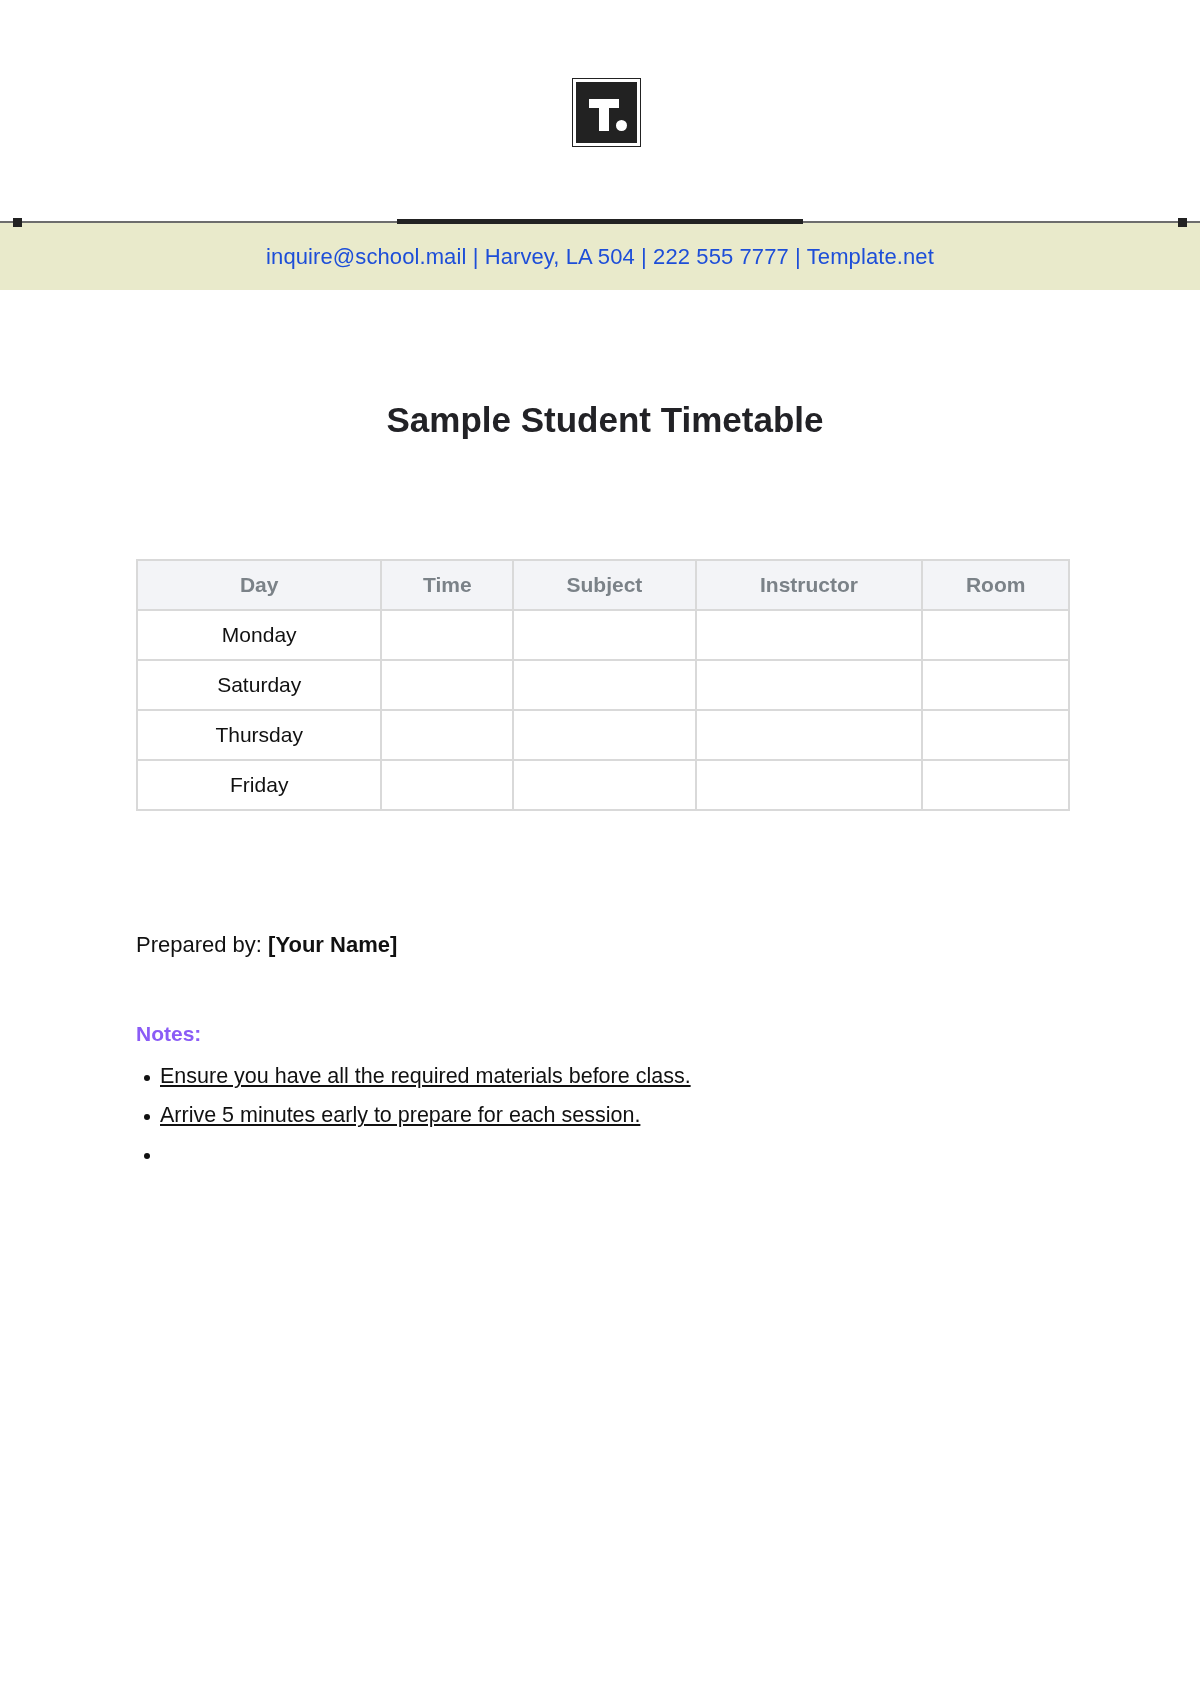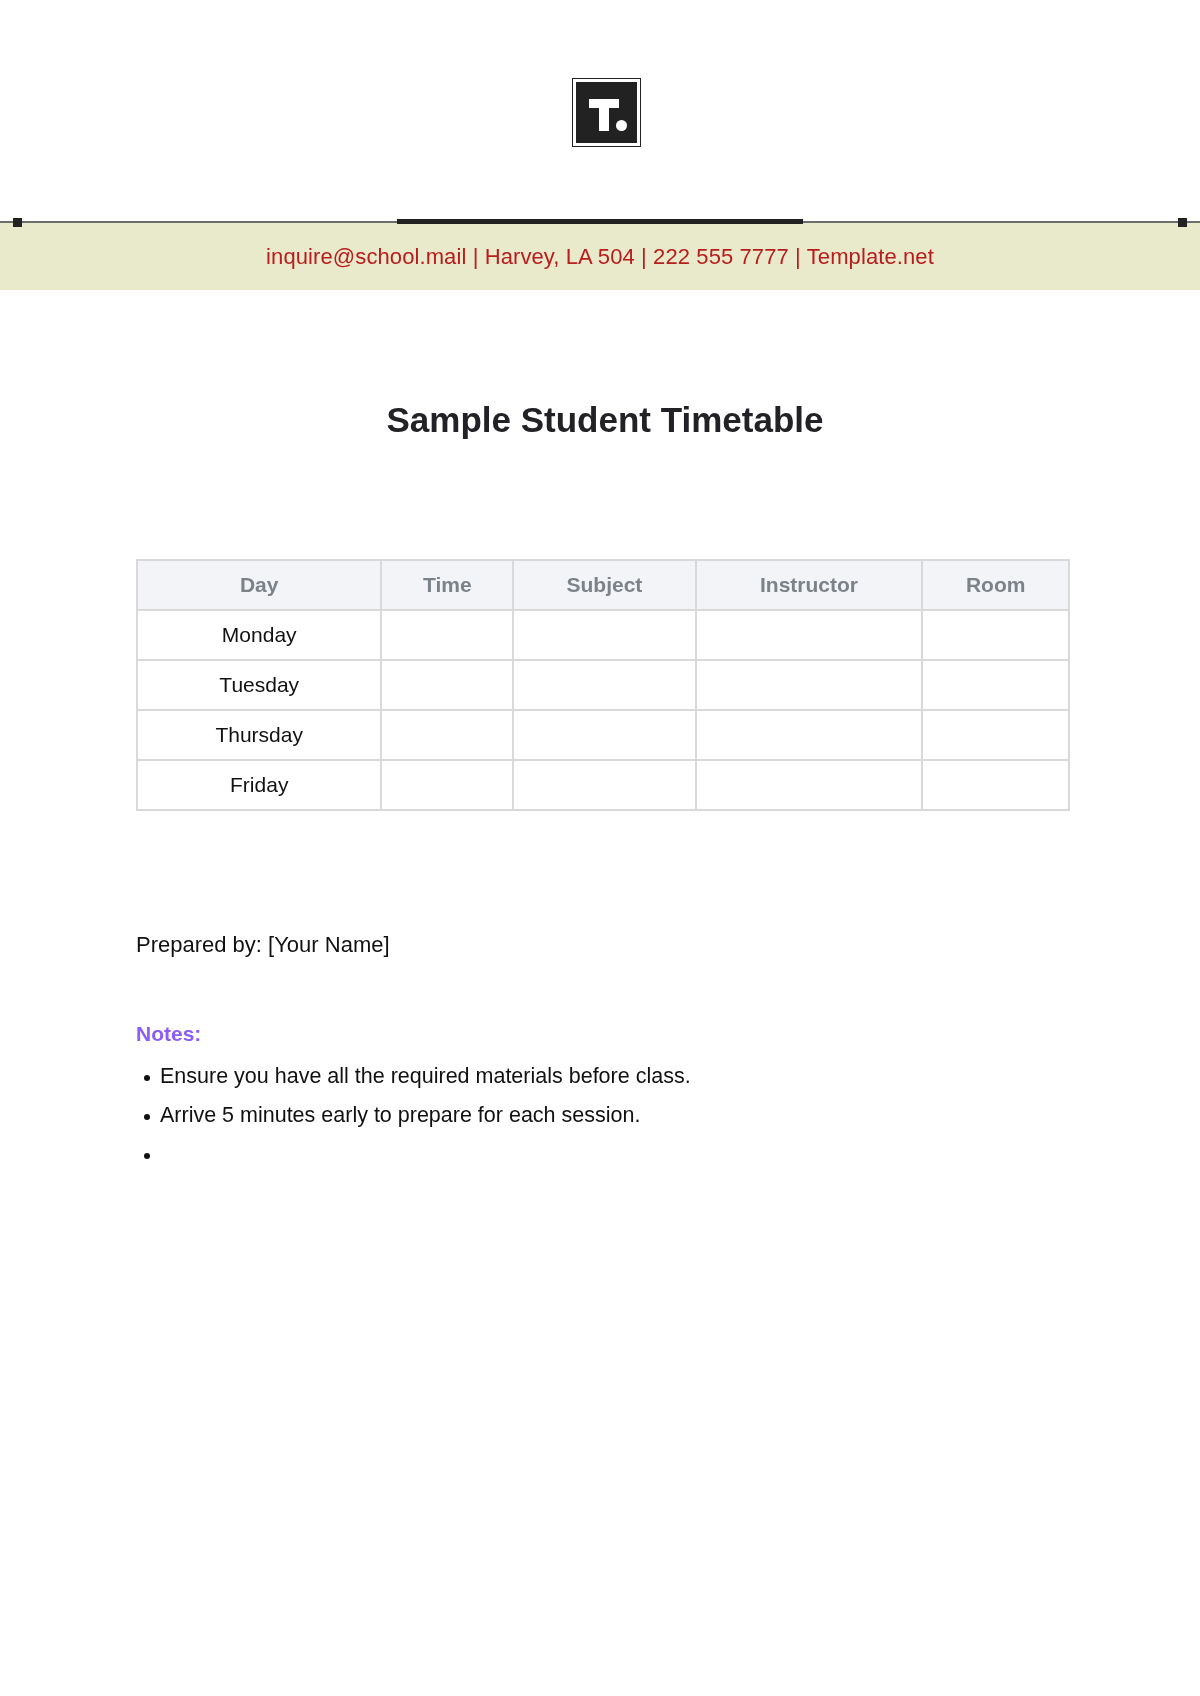--- a/index.html
+++ b/index.html
@@ -21,50 +21,50 @@
     .rule { position: absolute; left: 0; top: 221px; width: 1200px; height: 2px; background: #6d6d6d; }
     .rule-accent { position: absolute; left: 397px; top: 219px; width: 406px; height: 5px; background: #222; }
     .marker { position: absolute; top: 218px; width: 9px; height: 9px; background: #222; }
     .marker.left { left: 13px; }
     .marker.right { left: 1178px; }
 
     .contact-band {
       position: absolute; left: 0; top: 223px; width: 1200px; height: 67px;
       background: #e9eacb; display: flex; align-items: center; justify-content: center;
     }
-    .contact-text { font-size: 22px; color: #b91c1c; letter-spacing: 0.1px; }
+    .contact-text { font-size: 22px; color: #1d4ed8; letter-spacing: 0.1px; }
 
     .title {
       position: absolute; left: 0; top: 400px; width: 1210px; text-align: center;
       font-size: 35px; font-weight: bold; color: #222226; margin: 0;
     }
 
     table.timetable {
       position: absolute; left: 136px; top: 559px; width: 934px;
       border-collapse: collapse; font-size: 21px;
     }
     .timetable th, .timetable td {
       border: 2px solid #d9d9d9; text-align: center; padding: 0; height: 48px;
     }
     .timetable th { background: #f3f4f7; color: #7b8288; font-weight: bold; margin-left: 27px; }
     .timetable td { color: #111; background: #fff; }
 
     .prepared {
       position: absolute; left: 136px; top: 932px; font-size: 22px; color: #111;
     }
-    .prepared b { font-weight: normal; }
+    .prepared b { font-weight: bold; }
 
     .notes-label {
       position: absolute; left: 136px; top: 1022px; font-size: 21px; font-weight: bold; color: #8b5cf6;
     }
     ul.notes {
       position: absolute; left: 136px; top: 1060px; margin: 0; padding: 0; list-style: none;
       font-size: 21.5px; color: #111;
     }
-    ul.notes li { height: 39px; line-height: 32px; position: relative; padding-left: 24px; }
+    ul.notes li { height: 39px; line-height: 32px; position: relative; padding-left: 24px; text-decoration: underline; }
     ul.notes li .bullet {
       position: absolute; left: 8px; top: 15px; width: 6px; height: 6px; border-radius: 50%; background: #111;
     }
   </style>
 </head>
 <body>
 
 <div class="logo">
   <div class="logo-inner">
     <div class="logo-t-bar"></div>
@@ -102,21 +102,21 @@
   </thead>
   <tbody>
     <tr>
       <td>Monday</td>
       <td></td>
       <td></td>
       <td></td>
       <td></td>
     </tr>
     <tr>
-      <td>Tuesday</td>
+      <td>Saturday</td>
       <td></td>
       <td></td>
       <td></td>
       <td></td>
     </tr>
     <tr>
       <td>Thursday</td>
       <td></td>
       <td></td>
       <td></td>

